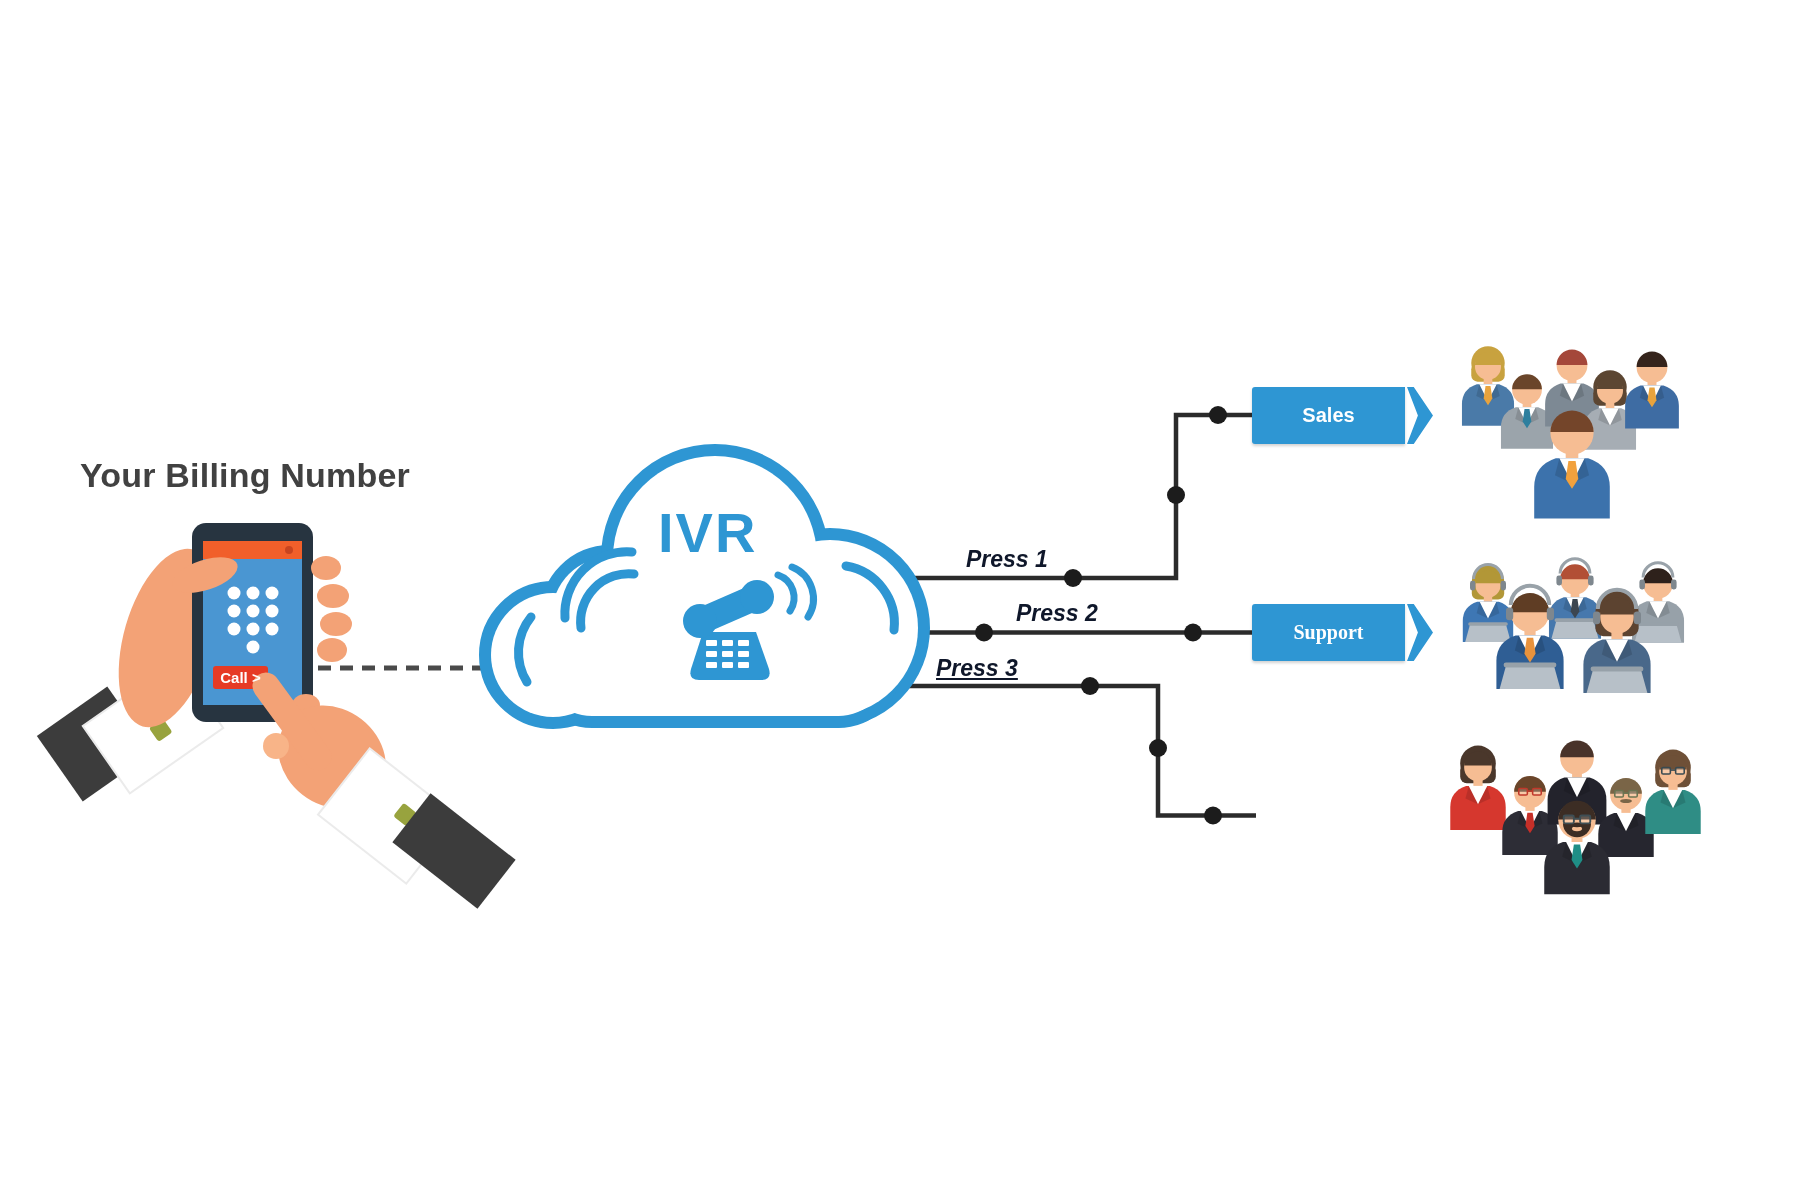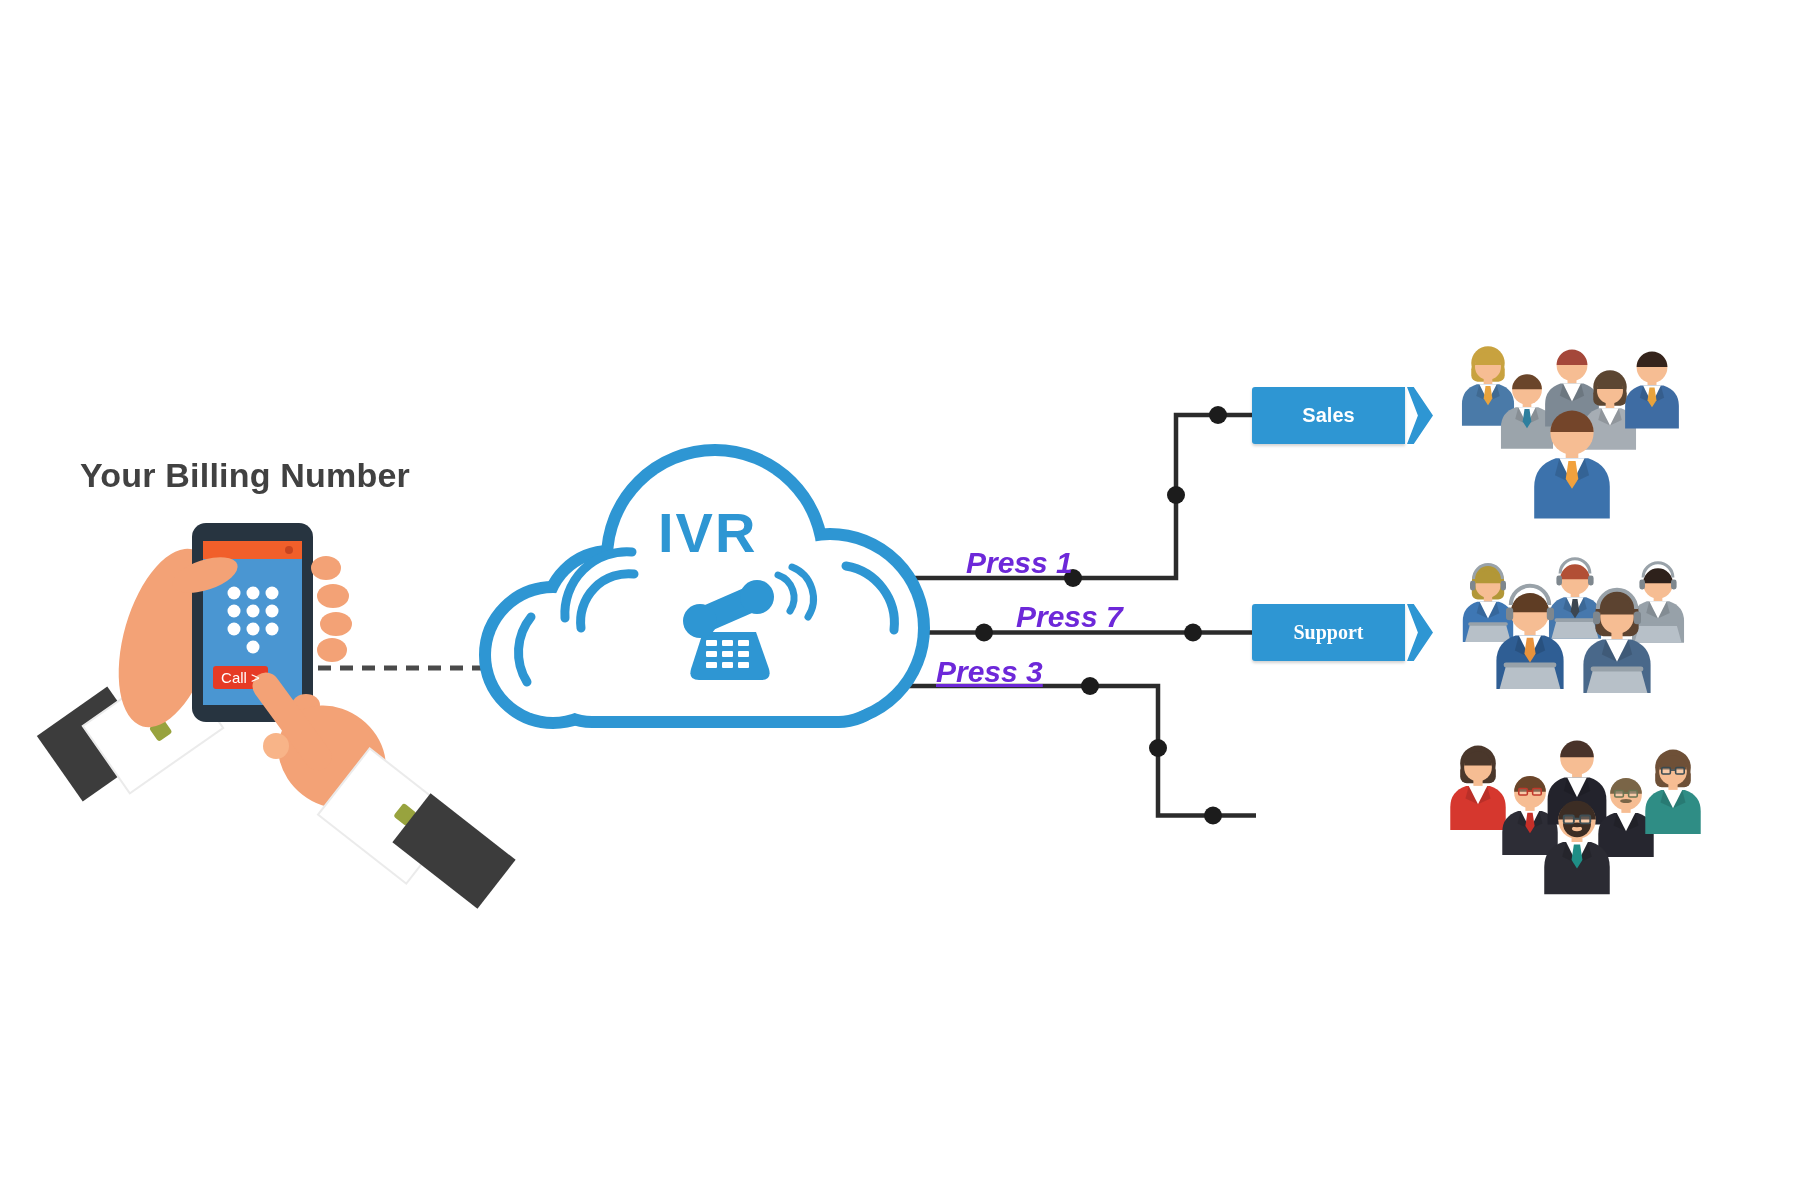--- a/index.html
+++ b/index.html
@@ -11,21 +11,21 @@
   .overlay{position:absolute;z-index:3;}
   .title{
     left:80px;top:456px;width:420px;font-size:34px;font-weight:700;
     color:#414141;letter-spacing:0.2px;white-space:nowrap;
   }
   .ivr-label{
     left:658px;top:500px;width:132px;text-align:left;
     font-size:56px;font-weight:700;letter-spacing:2px;color:var(--accent-blue);
   }
   .press-label{
-    font-size:30px;font-weight:700;font-style:italic;color:#6d28d9;white-space:nowrap;
+    font-size:23px;font-weight:700;font-style:italic;color:#0f172a;white-space:nowrap;
   }
   .press-1{left:966px;top:546px;}
   .press-2{left:1016px;top:600px;}
   .press-3{left:936px;top:655px;text-decoration:underline;}
   .banner{
     position:absolute;z-index:3;left:1252px;width:153px;height:57px;
     background:var(--banner-blue);color:#ffffff;font-size:20px;font-weight:700;
     display:flex;align-items:center;justify-content:center;
     border-radius:3px 0 0 3px;box-shadow:0 2px 3px rgba(0,0,0,0.18);
   }
@@ -36,21 +36,21 @@
   }
   .banner-sales{top:387px;}
   .banner-support{top:604px;font-family:Liberation Serif, serif;}
   .banner-billing{top:787px;}
   .team{position:absolute;z-index:2;}
   .team-sales{left:1450px;top:330px;}
   .team-support{left:1440px;top:545px;}
   .team-billing{left:1438px;top:723px;}
   .call-btn-label{
     left:213px;top:666px;width:55px;height:23px;display:flex;align-items:center;
-    justify-content:center;color:#ffffff;font-size:15px;font-weight:400;z-index:4;
+    justify-content:center;color:#ffffff;font-size:15px;font-weight:700;z-index:4;
   }
 </style>
 </head>
 <body>
 
 <div class="stage">
 
   <svg class="art" width="1800" height="1200" viewBox="0 0 1800 1200">
 
     <g style="stroke:var(--line-dark)" stroke-width="4.5" fill="none">
@@ -164,21 +164,21 @@
       <rect x="397" y="806" width="17" height="17" rx="3" transform="rotate(38 405 814)" style="fill:var(--cufflink-olive)"></rect>
       <rect x="400" y="820" width="108" height="62" transform="rotate(38 454 851)" style="fill:var(--sleeve-dark)"></rect>
     </g>
   </svg>
 
   <div class="overlay title">Your Billing Number</div>
   <div class="overlay ivr-label">IVR</div>
   <div class="overlay call-btn-label">Call &gt;</div>
 
   <div class="overlay press-label press-1">Press 1</div>
-  <div class="overlay press-label press-2">Press 7</div>
+  <div class="overlay press-label press-2">Press 2</div>
   <div class="overlay press-label press-3">Press 3</div>
 
   <div class="banner banner-sales">Sales</div>
   <div class="banner banner-support">Support</div>
 
   <div class="team team-sales"><svg width="260" height="200" viewBox="0 0 260 200">
         <g transform="translate(7 12) scale(0.62)">
           <circle cx="50" cy="34" r="27" fill="#c8a23f"></circle>
           <rect x="23" y="34" width="54" height="30" rx="10" fill="#c8a23f"></rect>
           <rect x="43" y="50" width="14" height="18" fill="#f6bd93"></rect>

